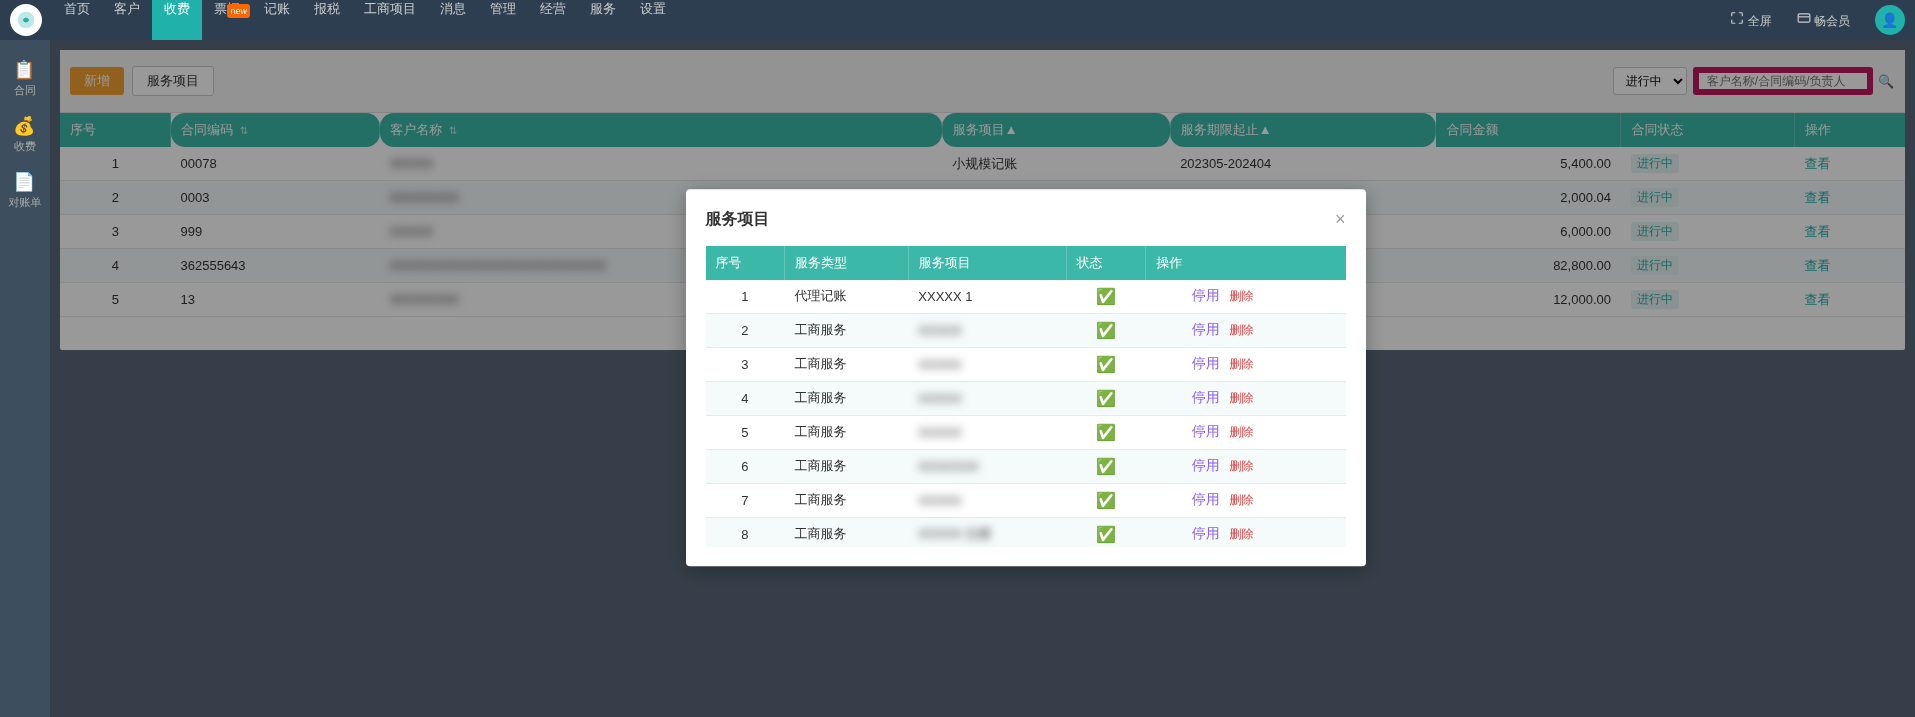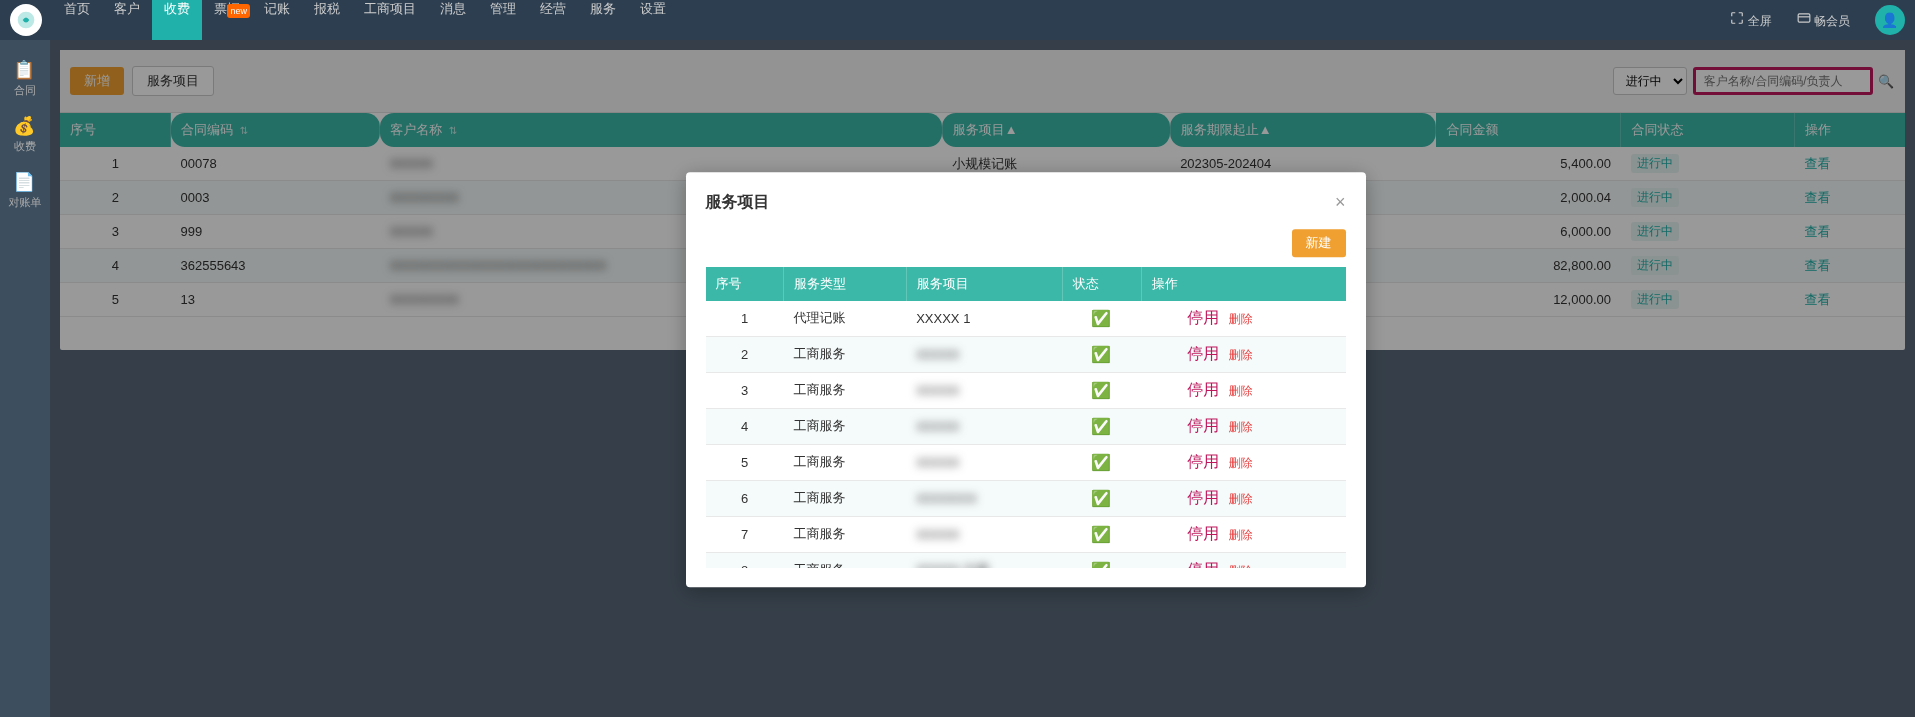--- a/index.html
+++ b/index.html
@@ -72,21 +72,21 @@
     .btn-service-item {
       background: #fff; color: #333; border: 1px solid #ccc; padding: 5px 14px;
       border-radius: 3px; cursor: pointer; font-size: 13px;
     }
     .toolbar-right { margin-left: auto; display: flex; align-items: center; gap: 6px; }
     .status-select {
       border: 1px solid #ccc; padding: 4px 8px; border-radius: 3px; font-size: 12px;
       background: #fff; height: 28px;
     }
     .search-input {
-      border: 3px solid #be185d; padding: 4px 8px; border-radius: 3px; font-size: 12px;
+      border: 6px solid #be185d; padding: 4px 8px; border-radius: 3px; font-size: 12px;
       width: 180px; height: 28px;
     }
 
     
     .data-table { width: 100%; border-collapse: collapse; }
     .data-table thead tr { background: #3bb8a8; color: #fff; }
     .data-table thead th {
       padding: 8px 10px; text-align: left; font-weight: normal; font-size: 13px;
       border-right: 1px solid rgba(255,255,255,0.2);
     }
@@ -138,21 +138,21 @@
       padding: 8px 10px; text-align: left; font-weight: normal; font-size: 13px;
       border-right: 1px solid rgba(255,255,255,0.2);
     }
     .modal-table thead th:last-child { border-right: none; }
     .modal-table tbody tr:nth-child(even) { background: #f5fafa; }
     .modal-table tbody tr:nth-child(odd) { background: #fff; }
     .modal-table tbody td {
       padding: 7px 10px; border-bottom: 1px solid #e8e8e8; font-size: 13px; color: #333;
     }
     .check-icon { color: #20b2aa; font-size: 16px; }
-    .action-stop { color: #be185d; cursor: pointer; font-size: 16px; margin-right: 6px; margin-left: 36px; }
+    .action-stop { color: #8b5cf6; cursor: pointer; font-size: 14px; margin-right: 6px; margin-left: 36px; }
     .action-delete { color: #e84040; cursor: pointer; font-size: 12px; }
     .modal-scroll { max-height: 300px; overflow-y: auto; }
     .modal-scroll::-webkit-scrollbar { width: 6px; }
     .modal-scroll::-webkit-scrollbar-thumb { background: #ccc; border-radius: 3px; }
 
     .th-sortable { cursor: pointer; border-radius: 14px; }
   </style>
 </head>
 <body>
 
@@ -321,23 +321,20 @@
   </div>
 </main>
 
 <div class="overlay" id="overlay"></div>
 
 <div class="modal">
   <div class="modal-header">
     <span class="modal-title">服务项目</span>
     <span class="modal-close">×</span>
   </div>
-  <div class="modal-toolbar">
-    <button class="btn-new-modal">新建</button>
-  </div>
   <div class="modal-scroll">
     <table class="modal-table">
       <thead>
         <tr>
           <th>序号</th>
           <th>服务类型</th>
           <th>服务项目</th>
           <th>状态</th>
           <th>操作</th>
         </tr>

